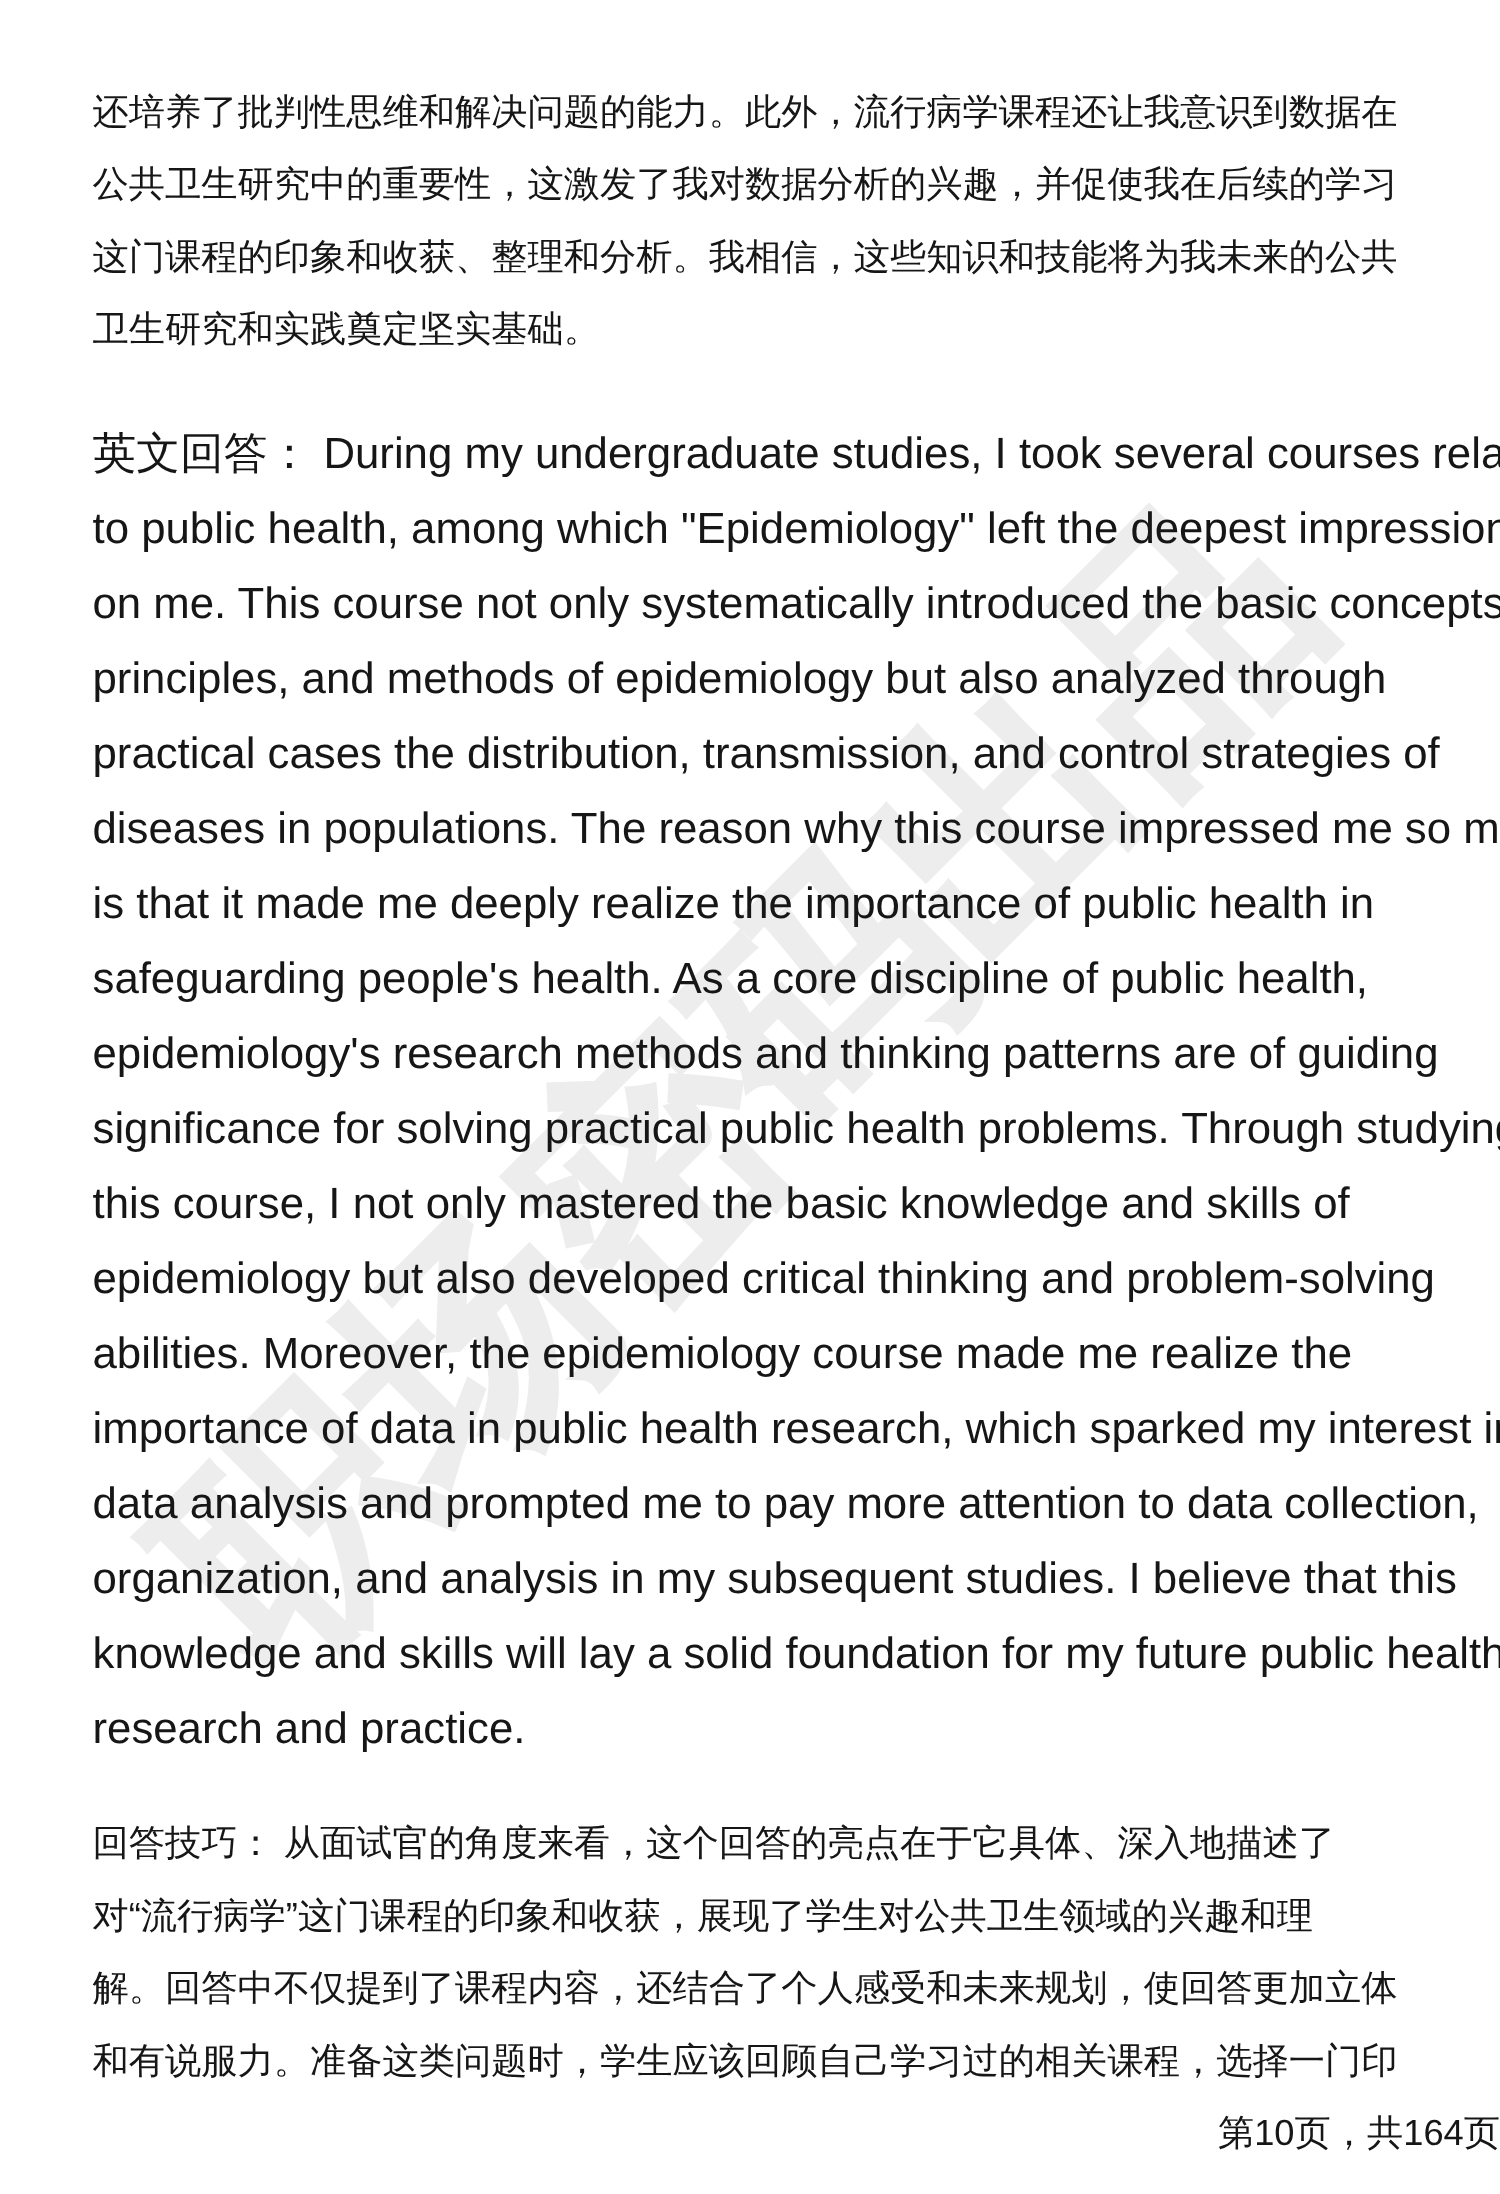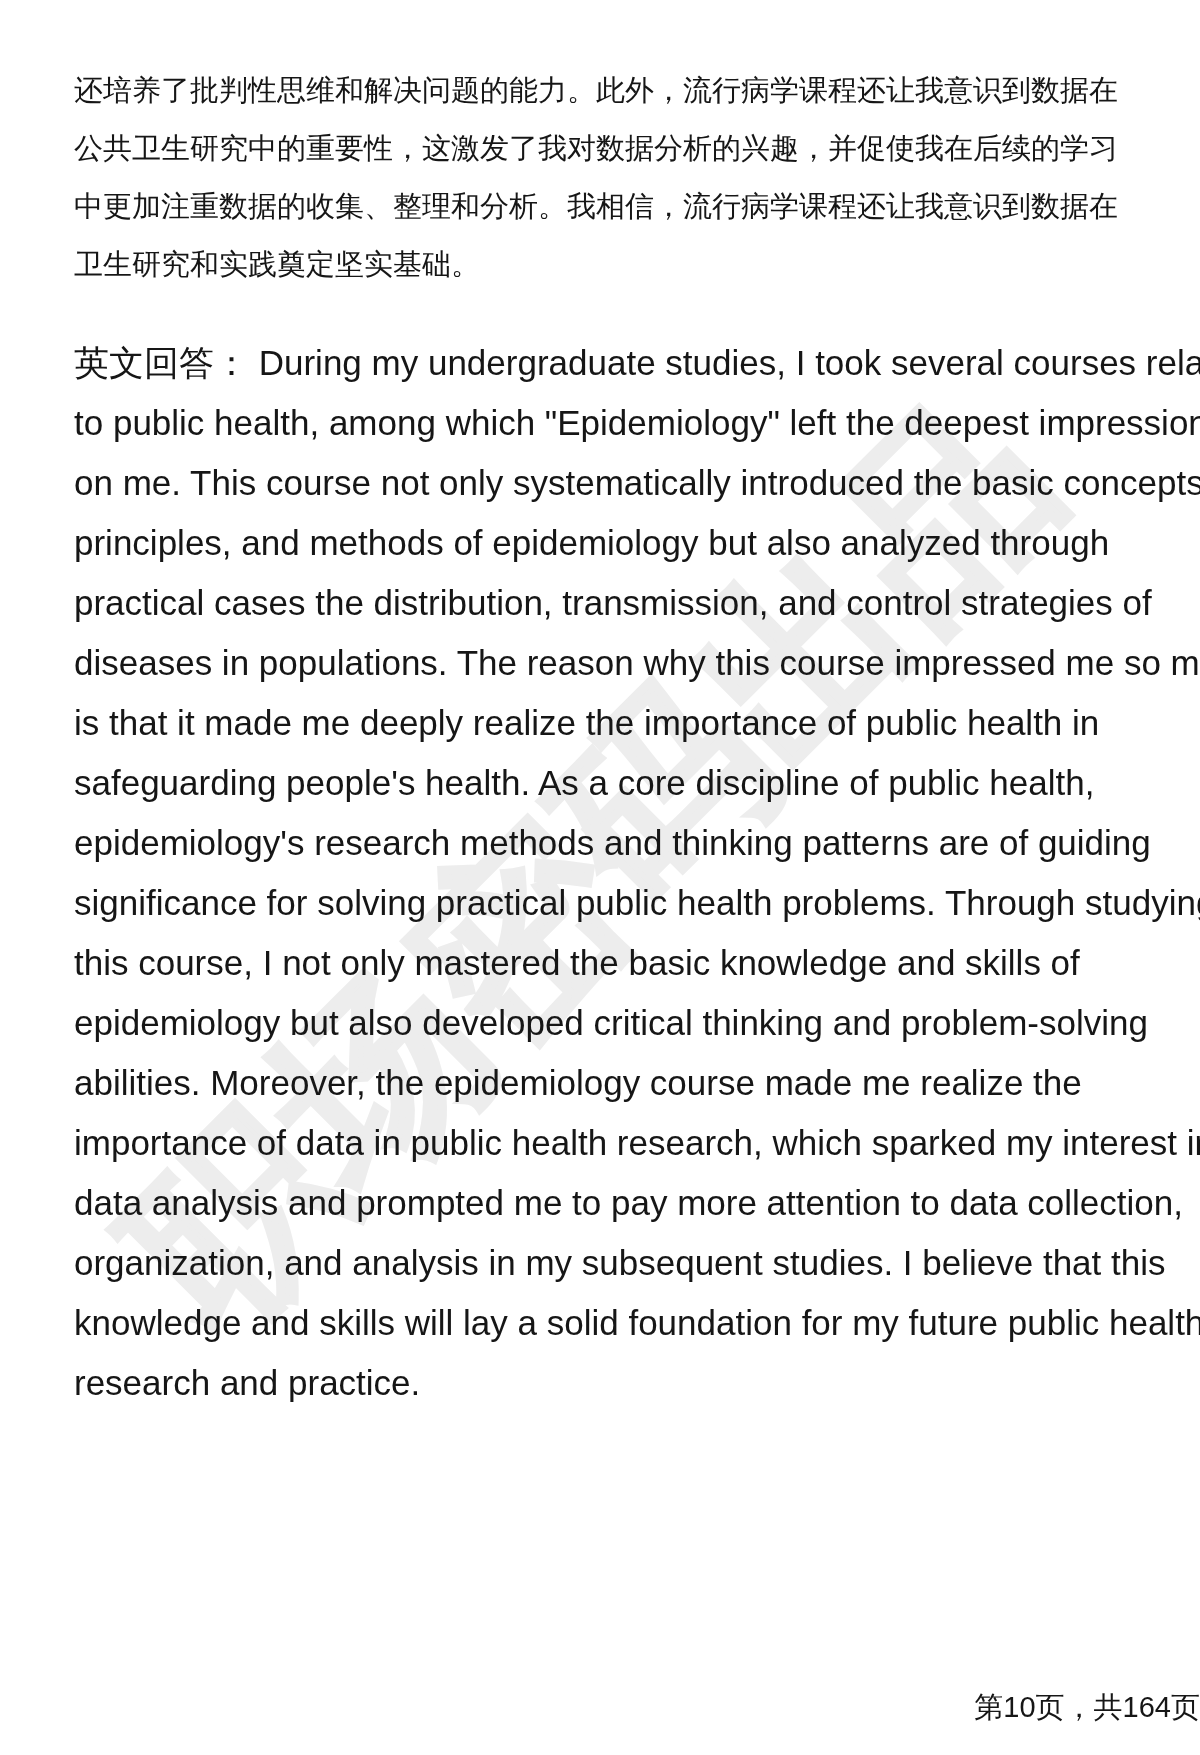--- a/index.html
+++ b/index.html
@@ -58,21 +58,21 @@
 <body>
 
 <div class="page">
 
   <div class="watermark">职场密码出品</div>
 
   <main class="content">
 
     <p class="para para-cn">还培养了批判性思维和解决问题的能力。此外，流行病学课程还让我意识到数据在
 公共卫生研究中的重要性，这激发了我对数据分析的兴趣，并促使我在后续的学习
-中更加注重数据的收集、整理和分析。我相信，流行病学课程还让我意识到数据在
+这门课程的印象和收获、整理和分析。我相信，这些知识和技能将为我未来的公共
 卫生研究和实践奠定坚实基础。</p>
 
     <p class="para para-en">英文回答： During my undergraduate studies, I took several courses related
 to public health, among which "Epidemiology" left the deepest impression
 on me. This course not only systematically introduced the basic concepts,
 principles, and methods of epidemiology but also analyzed through
 practical cases the distribution, transmission, and control strategies of
 diseases in populations. The reason why this course impressed me so much
 is that it made me deeply realize the importance of public health in
 safeguarding people's health. As a core discipline of public health,
@@ -80,18 +80,22 @@
 significance for solving practical public health problems. Through studying
 this course, I not only mastered the basic knowledge and skills of
 epidemiology but also developed critical thinking and problem-solving
 abilities. Moreover, the epidemiology course made me realize the
 importance of data in public health research, which sparked my interest in
 data analysis and prompted me to pay more attention to data collection,
 organization, and analysis in my subsequent studies. I believe that this
 knowledge and skills will lay a solid foundation for my future public health
 research and practice.</p>
 
+    <p class="para para-cn">回答技巧： 从面试官的角度来看，这个回答的亮点在于它具体、深入地描述了
+对“流行病学”这门课程的印象和收获，展现了学生对公共卫生领域的兴趣和理
+解。回答中不仅提到了课程内容，还结合了个人感受和未来规划，使回答更加立体
+和有说服力。准备这类问题时，学生应该回顾自己学习过的相关课程，选择一门印</p>
 
   </main>
 
   <footer class="footer">第10页，共164页</footer>
 
 </div>
 
 </body></html>

